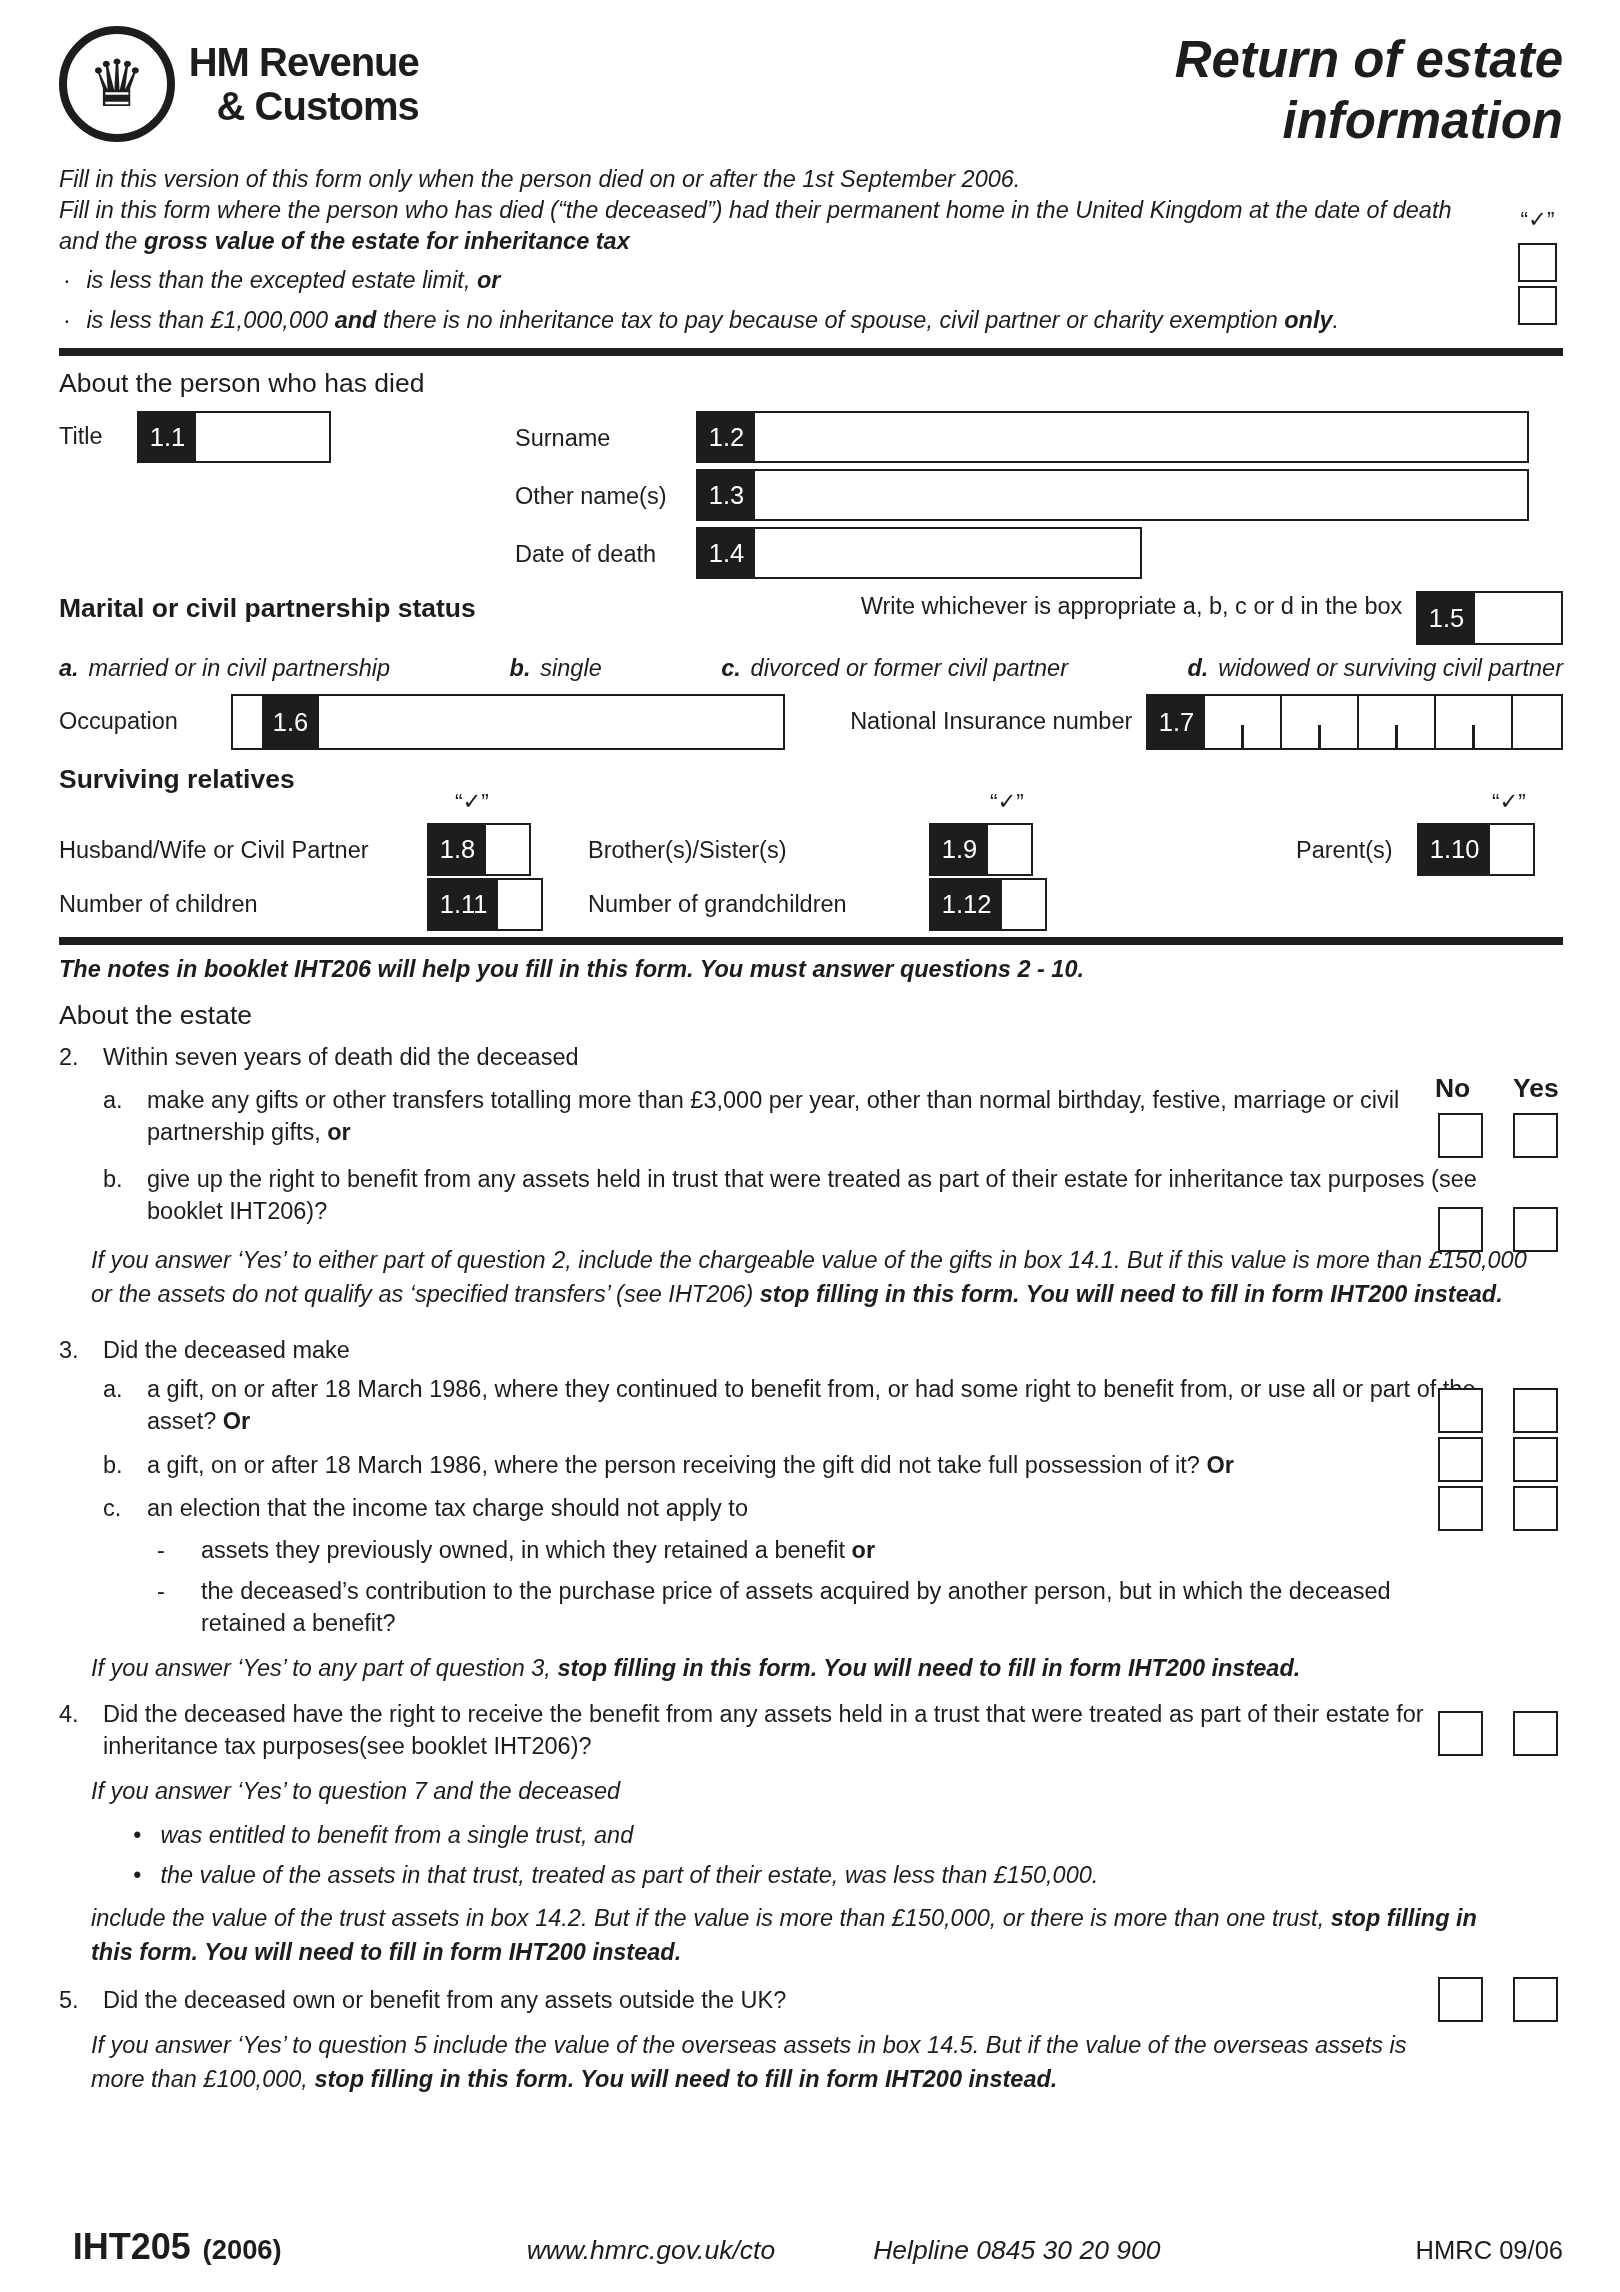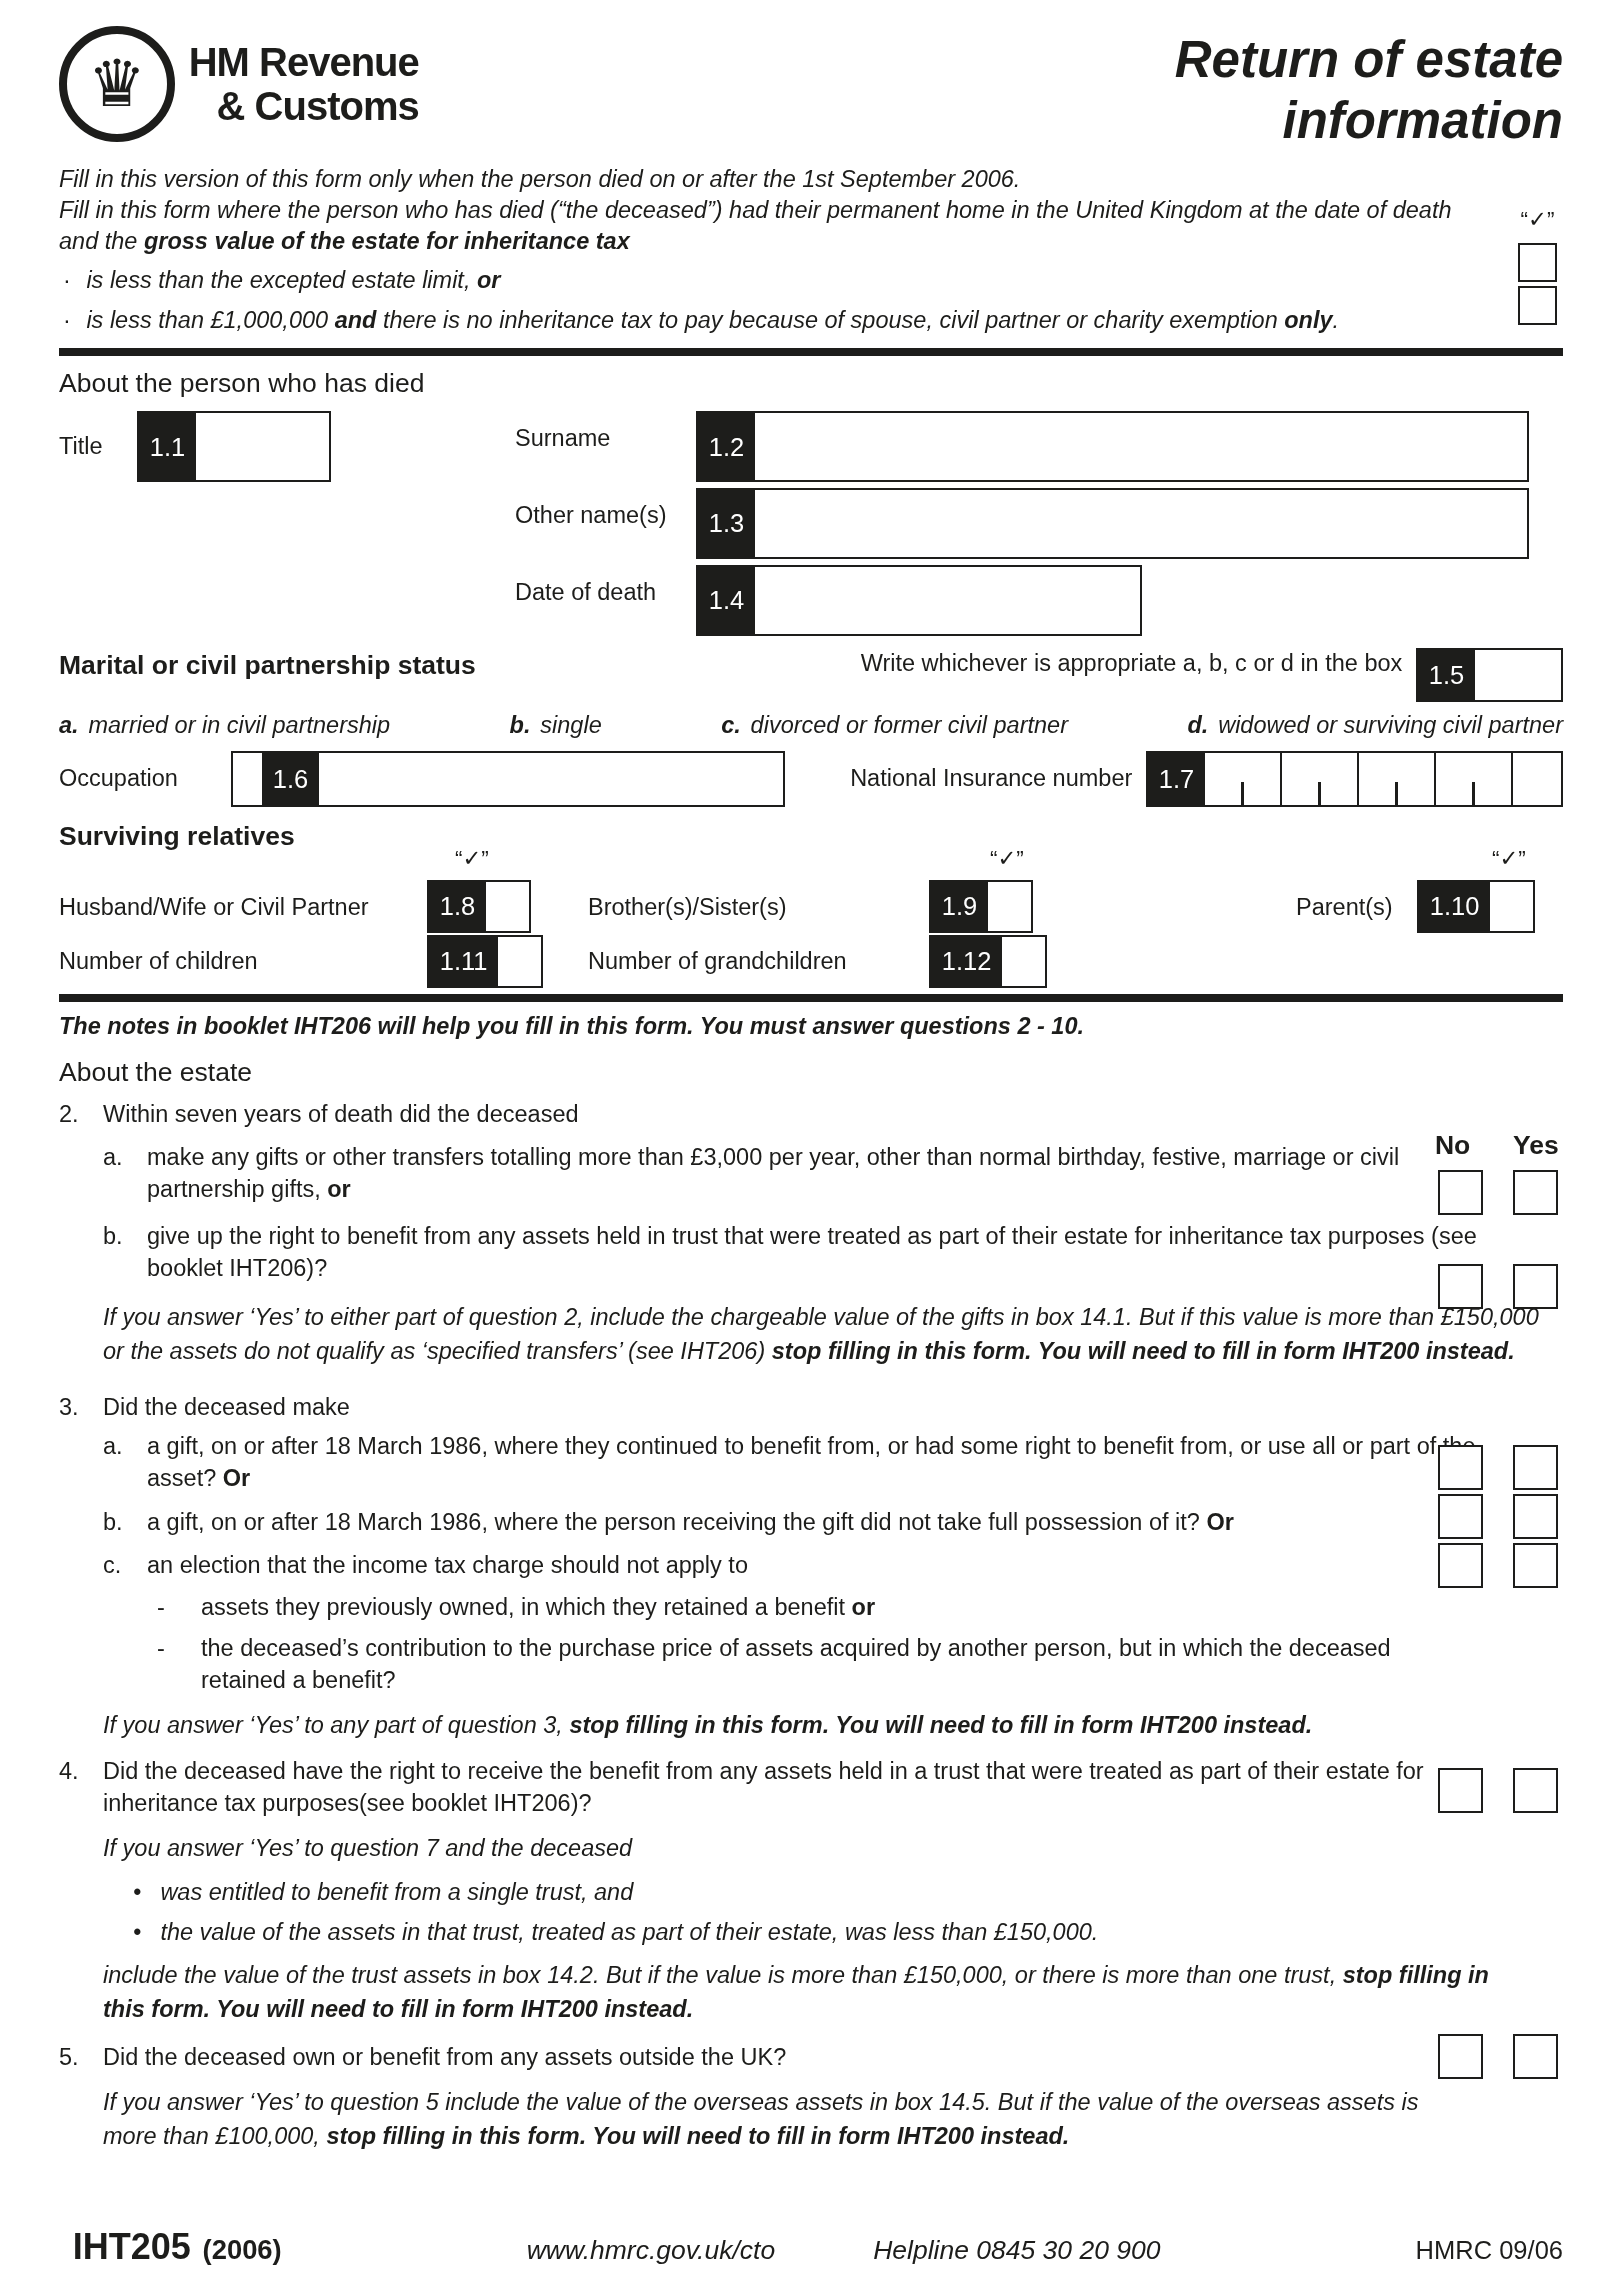--- a/index.html
+++ b/index.html
@@ -32,21 +32,21 @@
   .ticklabel { font-size:22.5px; white-space:nowrap; }
   .cb { width:45px; height:45px; border:2.9px solid #1d1d1b; background:#fff; flex:none; }
   .cb.small { width:39px; height:39px; }
   .intro-right .cb { margin-top:6.9px; }
   .intro-right .cb + .cb { margin-top:4.9px; }
   
   .divider { height:7.8px; background:#1d1d1b; margin-top:11.8px; flex:none; }
   .sect-h { font-size:26.5px; font-weight:normal; margin-top:9.8px; }
   .bold-h { font-size:26.5px; font-weight:bold; }
   
-  .field { display:flex; border:2.9px solid #1d1d1b; background:#fff; height:71px; }
+  .field { display:flex; border:2.9px solid #1d1d1b; background:#fff; height:52px; }
   .numbox { background:#1d1d1b; color:#fff; display:flex; align-items:center; justify-content:center;
             padding:0 10.8px; font-size:25.5px; font-style:normal; flex:none; }
   .inbox { flex:1; background:#fff; }
   
   .person { margin-top:0; }
   .prow { display:flex; margin-top:5.9px; align-items:flex-start; }
   .prow .leftcol { width:456px; flex:none; display:flex; align-items:center; }
   .prow .leftcol .flabel { width:78px; }
   .field.f-title { width:194px; }
   .flabel { padding-top:11.8px; }
@@ -85,21 +85,21 @@
   .qhead { display:flex; }
   .qnum { width:44px; flex:none; }
   .item { display:flex; }
   .item .ltr { margin-left:44px; width:44px; flex:none; }
   .itext { width:1333px; }
   .dashrow { display:flex; margin-left:98px; }
   .dashrow .dmark { width:44px; flex:none; }
   .dashtext { width:1274px; }
   .qbullet { display:flex; margin-left:74px; font-style:italic; }
   .qbullet .bmark { width:27.4px; flex:none; }
-  .note { font-style:italic; margin-left:44px; line-height:34px; }
+  .note { font-style:italic; margin-left:32px; line-height:34px; }
   .note b, .banner b { font-weight:bold; }
   .n2 { width:1441px; }
   .n4 { width:1402px; }
   .n5 { width:1362px; }
   .q4text { width:1402px; }
   .pair { position:absolute; right:4.9px; display:flex; gap:30px; }
   .noyes { position:absolute; right:4.9px; top:29px; display:flex; gap:38px; font-weight:bold; font-size:26.5px; }
   .noyes span { width:45px; text-align:center; white-space:nowrap; }
   .pairstack { position:absolute; right:4.9px; display:flex; flex-direction:column; gap:3.9px; }
   .pairstack .pair { position:static; }

